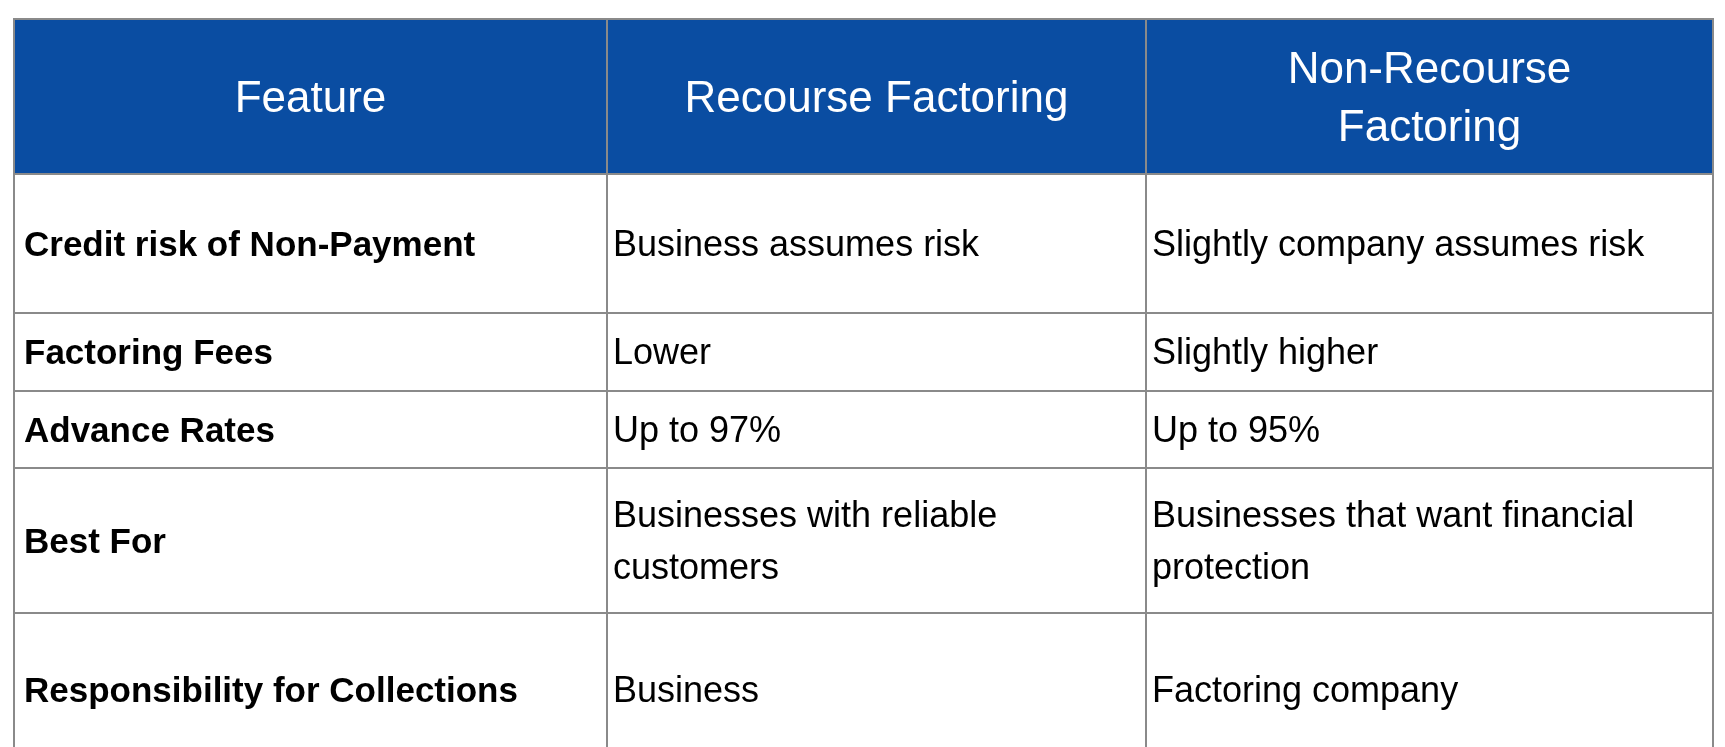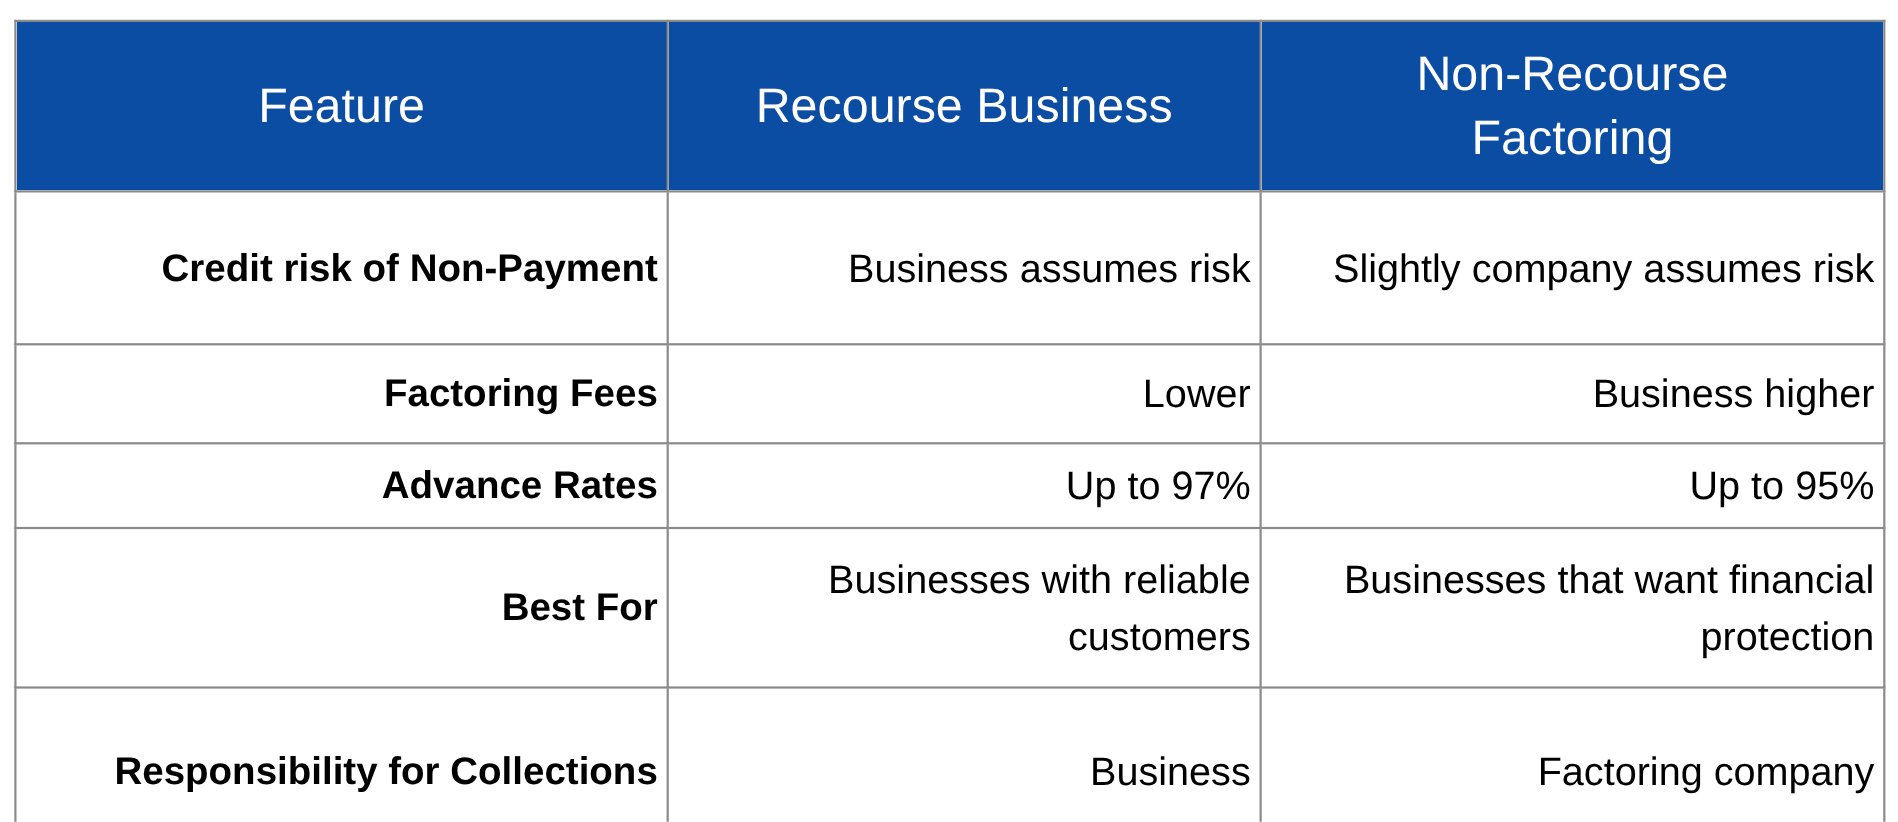--- a/index.html
+++ b/index.html
@@ -45,67 +45,67 @@
     padding: 0 10px;
   }
   thead th .hdr-narrow {
     display: inline-block;
     max-width: 440px;
   }
   td {
     font-size: 36px;
     line-height: 1.42;
     color: #000000;
-    text-align: right;
+    text-align: left;
     padding: 4px 8px 4px 5px;
   }
   td.feature {
     font-weight: 700;
     font-size: 35px;
     padding-left: 9px;
   }
   tr.r1 { height: 139px; }
-  tr.r2 { height: 90px; border-radius: 12px; }
+  tr.r2 { height: 78px; border-radius: 12px; }
   tr.r3 { height: 77px; }
   tr.r4 { height: 145px; margin-left: 30px; }
   tr.r5 { height: 154px; }
 </style>
 </head>
 <body>
 
 <div class="page">
   <table class="compare">
     <colgroup>
       <col class="c1">
         <col class="c2">
         <col class="c3">
     </colgroup>
     <thead>
       <tr>
         <th>
           <span>Feature</span>
         </th>
         <th>
-          <span>Recourse Business</span>
+          <span>Recourse Factoring</span>
         </th>
         <th>
           <span class="hdr-narrow">Non-Recourse Factoring</span>
         </th>
       </tr>
     </thead>
     <tbody>
       <tr class="r1">
         <td class="feature">Credit risk of Non-Payment</td>
         <td>Business assumes risk</td>
         <td>Slightly company assumes risk</td>
       </tr>
       <tr class="r2">
         <td class="feature">Factoring Fees</td>
         <td>Lower</td>
-        <td>Business higher</td>
+        <td>Slightly higher</td>
       </tr>
       <tr class="r3">
         <td class="feature">Advance Rates</td>
         <td>Up to 97%</td>
         <td>Up to 95%</td>
       </tr>
       <tr class="r4">
         <td class="feature">Best For</td>
         <td>Businesses with reliable customers</td>
         <td>Businesses that want financial protection</td>

